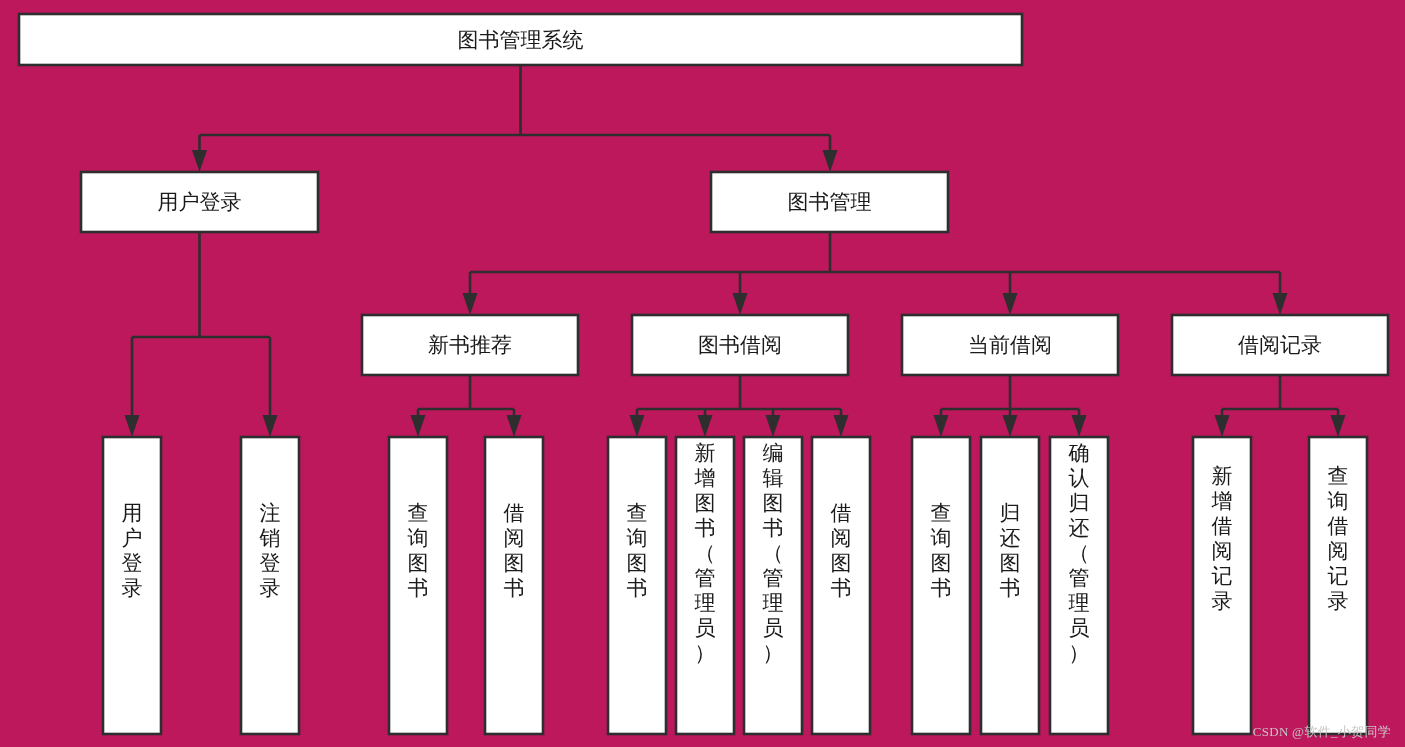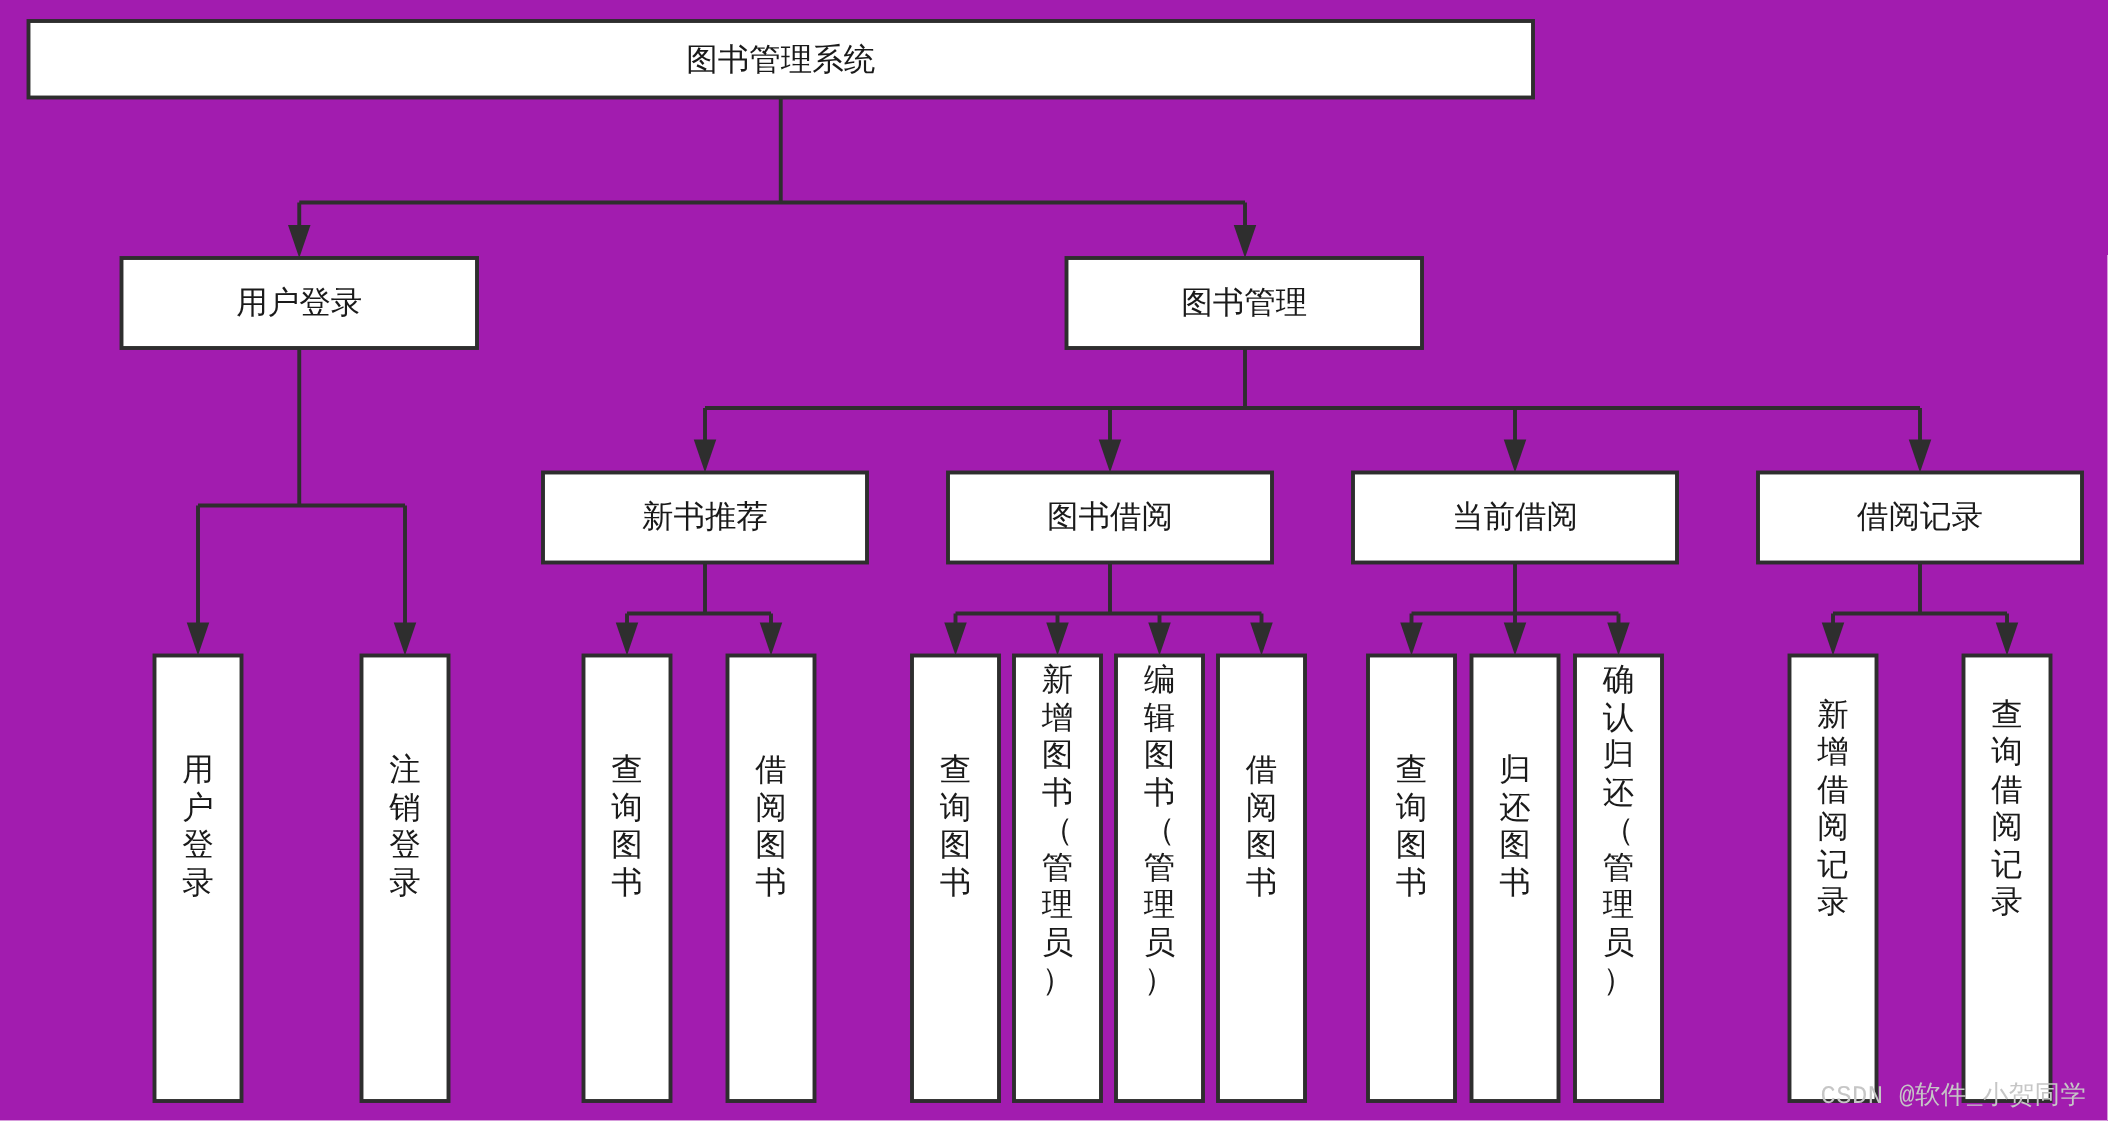--- a/index.html
+++ b/index.html
@@ -7,21 +7,21 @@
     padding: 0;
     background: #ffffff;
   }
   body {
     font-family: "Liberation Sans", "DejaVu Sans", sans-serif;
   }
   #diagram-root {
     position: relative;
     width: 1405px;
     height: 747px;
-    background: #a21caf;
+    background: #be185d;
     overflow: hidden;
   }
   #flow-svg {
     position: absolute;
     left: 0;
     top: 0;
     width: 1405px;
     height: 747px;
   }
   .node-box {
@@ -50,22 +50,22 @@
     fill: #1a1a1a;
     font-family: "Liberation Sans", "DejaVu Sans", sans-serif;
     font-size: 21px;
     text-anchor: middle;
   }
   .watermark {
     position: absolute;
     right: 14px;
     bottom: 6px;
     color: #c6c6c6;
-    font-size: 17px;
-    font-family: Liberation Mono, monospace;
+    font-size: 13px;
+    font-family: Liberation Serif, serif;
     white-space: nowrap;
     letter-spacing: 0.3px;
   }
 </style>
 </head>
 <body>
 
 <div id="diagram-root">
 
   <svg id="flow-svg" viewBox="0 0 1405 747">

